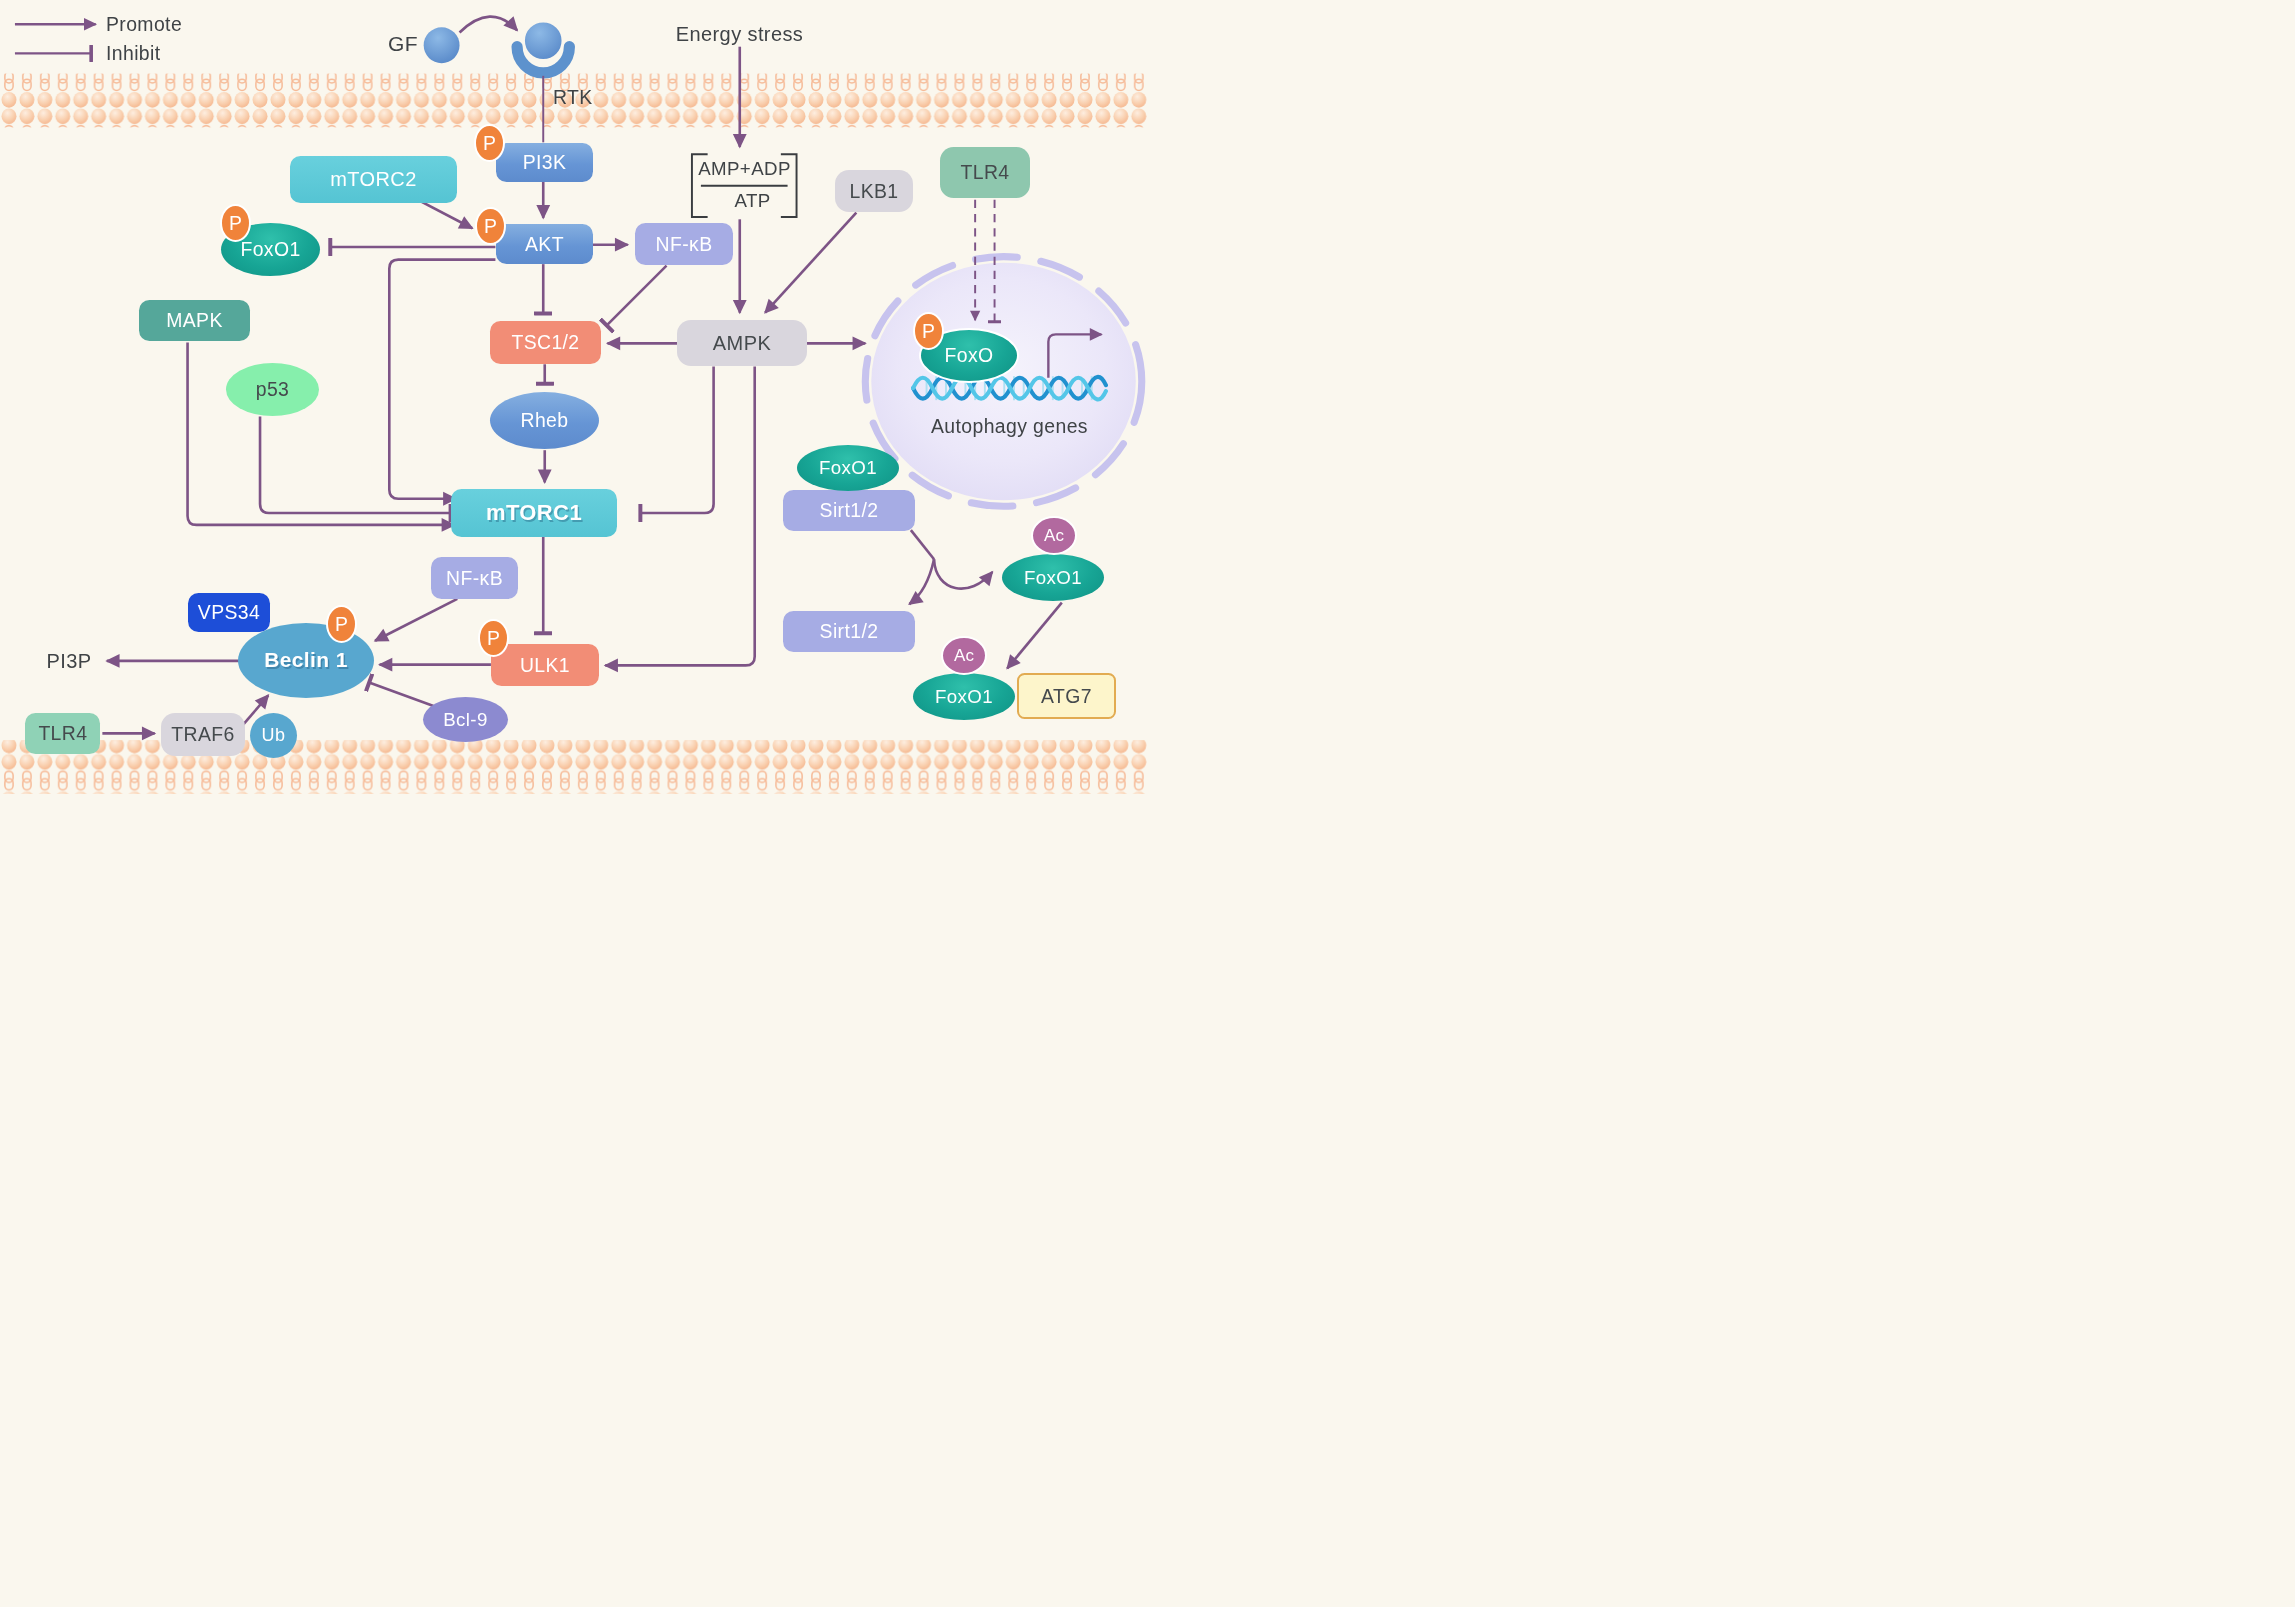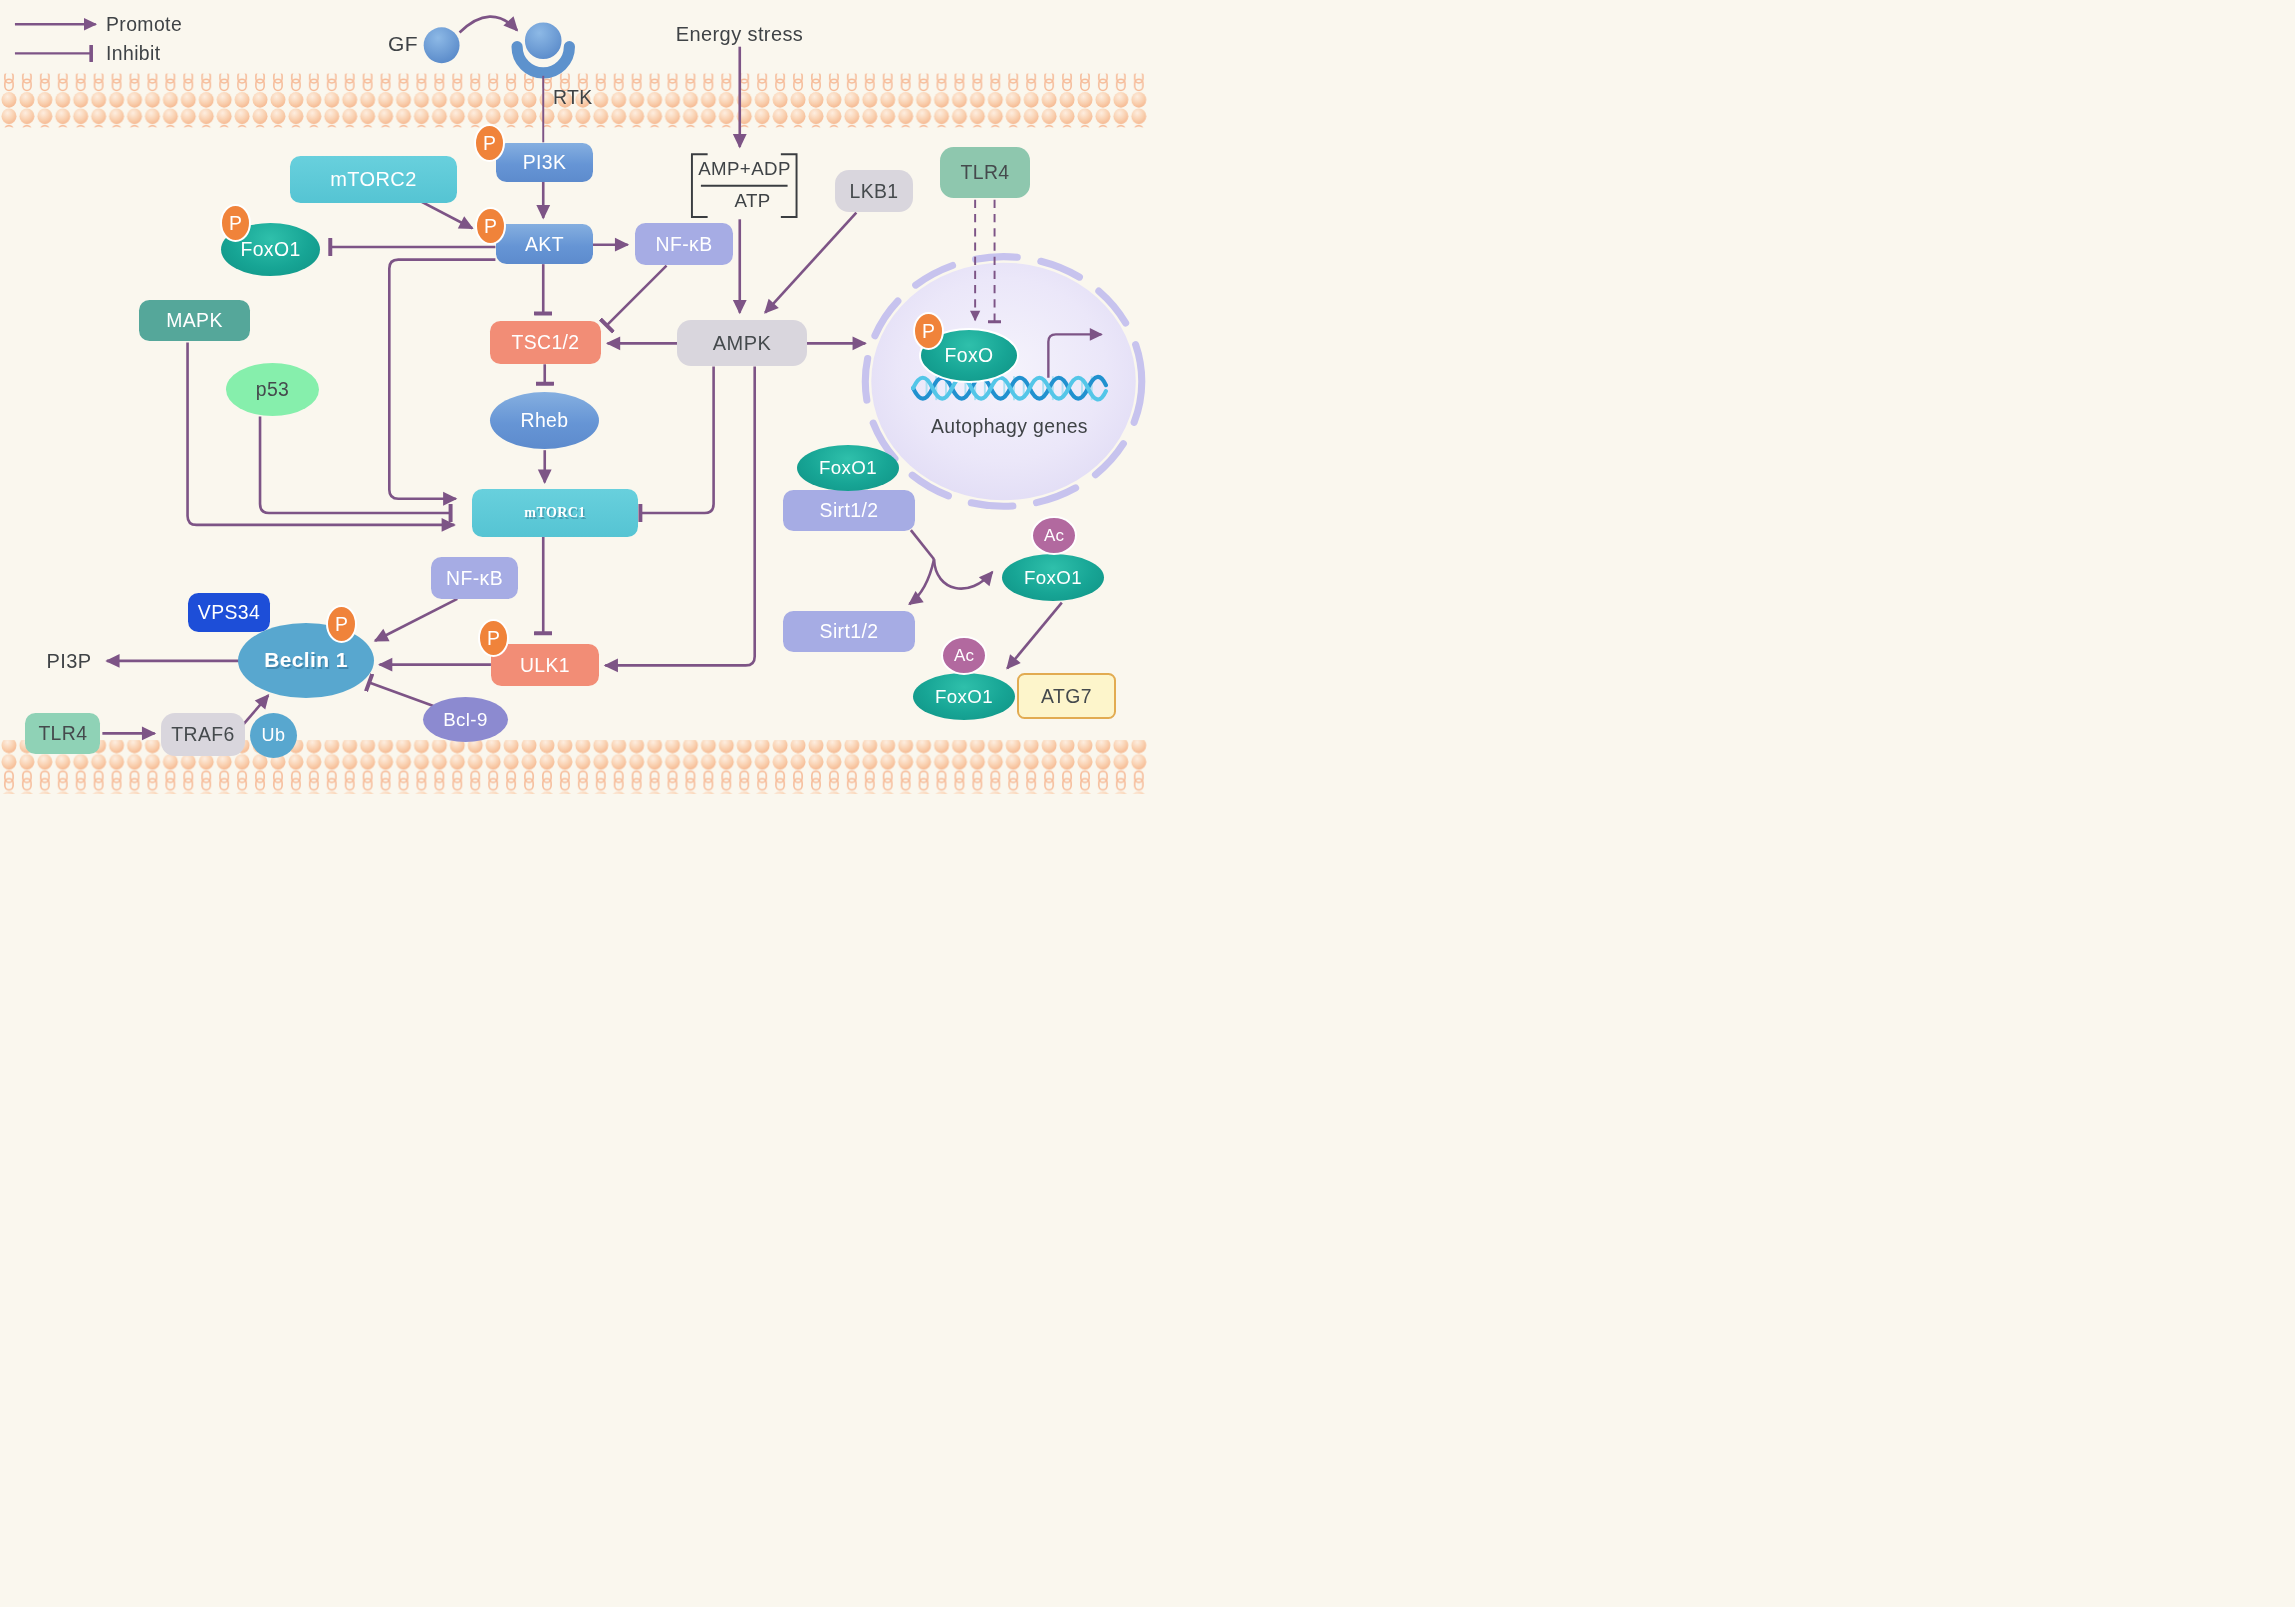--- a/index.html
+++ b/index.html
@@ -216,21 +216,21 @@
     </div>
   <div class="node darkteal" style="left:139px;top:300px;width:111px;height:41px;">
     <span>MAPK</span>
     </div>
   <div class="node ell peach dark" style="left:226px;top:363px;width:93px;height:53px;">
     <span>p53</span>
     </div>
   <div class="node ell blue-grad" style="left:490px;top:392px;width:109px;height:57px;">
     <span>Rheb</span>
     </div>
-  <div class="node cyan bold-sh" style="left:472px;top:489px;width:166px;height:48px;font-size:14px;font-family:Liberation Serif, serif;">
+  <div class="node cyan bold-sh" style="left:451px;top:489px;width:166px;height:48px;font-size:22px;">
     <span>mTORC1</span>
     </div>
   <div class="node lavender" style="left:431px;top:557px;width:87px;height:42px;">
     <span>NF-κB</span>
     </div>
   <div class="node vpsteal" style="left:188px;top:593px;width:82px;height:39px;">
     <span>VPS34</span>
     </div>
   <div class="node ell beclin bold-sh" style="left:238px;top:623px;width:136px;height:75px;font-size:21px;">
     <span>Beclin 1</span>

